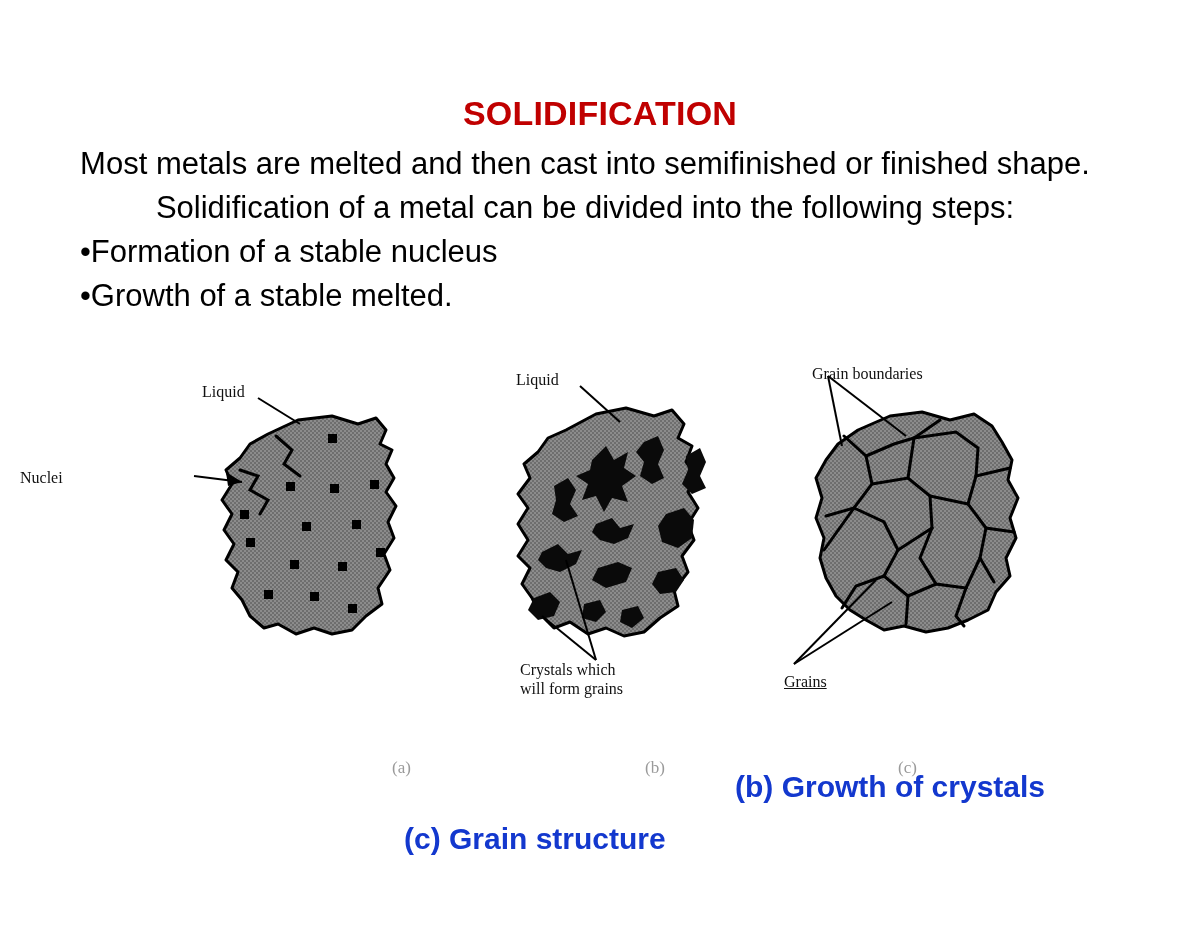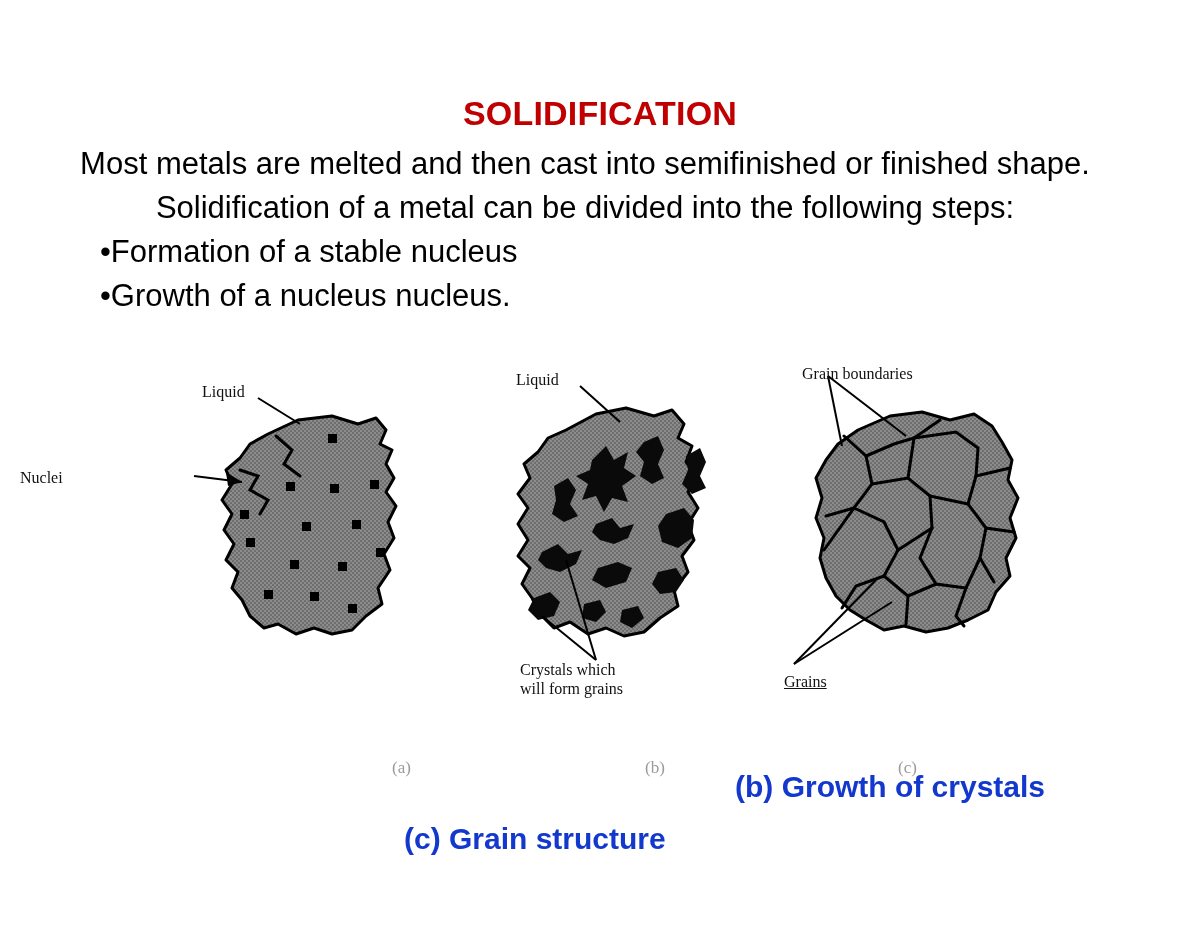--- a/index.html
+++ b/index.html
@@ -37,21 +37,21 @@
   .body-text {
     position: absolute;
     left: 80px;
     top: 142px;
     width: 1010px;
     font-size: 31px;
     line-height: 44px;
     color: #000000;
   }
   .body-line { white-space: normal; text-align: center; }
-  .bullet-line { white-space: nowrap; margin-left: 20px; }
+  .bullet-line { white-space: nowrap; }
 
   
   .figure {
     position: absolute;
     left: 180px;
     top: 372px;
     width: 900px;
     height: 340px;
   }
   .panel {
@@ -100,21 +100,21 @@
 <body>
 
 <div class="slide">
 
   <div class="slide-title">SOLIDIFICATION</div>
 
   <div class="body-text">
     <div class="body-line">Most metals are melted and then cast into semifinished or finished shape.</div>
     <div class="body-line">Solidification of a metal can be divided into the following steps:</div>
     <div class="bullet-line">•Formation of a stable nucleus</div>
-    <div class="bullet-line">•Growth of a nucleus nucleus.</div>
+    <div class="bullet-line">•Growth of a stable melted.</div>
   </div>
 
   <div class="figure">
 
     <div class="panel panel-a">
       <svg width="300" height="340" viewBox="0 0 300 340">
         <defs>
           <pattern id="gray-a" width="4" height="4" patternUnits="userSpaceOnUse">
             <rect width="4" height="4" fill="#8c8c8c"></rect>
             <rect width="2" height="2" fill="#6e6e6e"></rect>
@@ -247,21 +247,21 @@
           <path d="M 44,178 L 74,136"></path>
           <path d="M 86,84 L 114,72 L 134,66"></path>
         </g>
 
         <path d="M 48,4 L 62,74" fill="none" stroke="#000000" stroke-width="2"></path>
         <path d="M 48,4 L 126,64" fill="none" stroke="#000000" stroke-width="2"></path>
 
         <path d="M 14,292 L 96,208" fill="none" stroke="#000000" stroke-width="2"></path>
         <path d="M 14,292 L 112,230" fill="none" stroke="#000000" stroke-width="2"></path>
       </svg>
-      <div class="fig-label" style="left:22px; top:-8px;">Grain boundaries</div>
+      <div class="fig-label" style="left:32px; top:-8px;">Grain boundaries</div>
       <div class="fig-label" style="left:4px; top:300px;text-decoration:underline;">Grains</div>
     </div>
   </div>
 
   <div class="faint-marker" style="left:392px; top:758px;">(a)</div>
   <div class="faint-marker" style="left:645px; top:758px;">(b)</div>
   <div class="faint-marker" style="left:898px; top:758px;">(c)</div>
 
   <div class="caption caption-b">(b) Growth of crystals</div>
   <div class="caption caption-c">(c) Grain structure</div>

